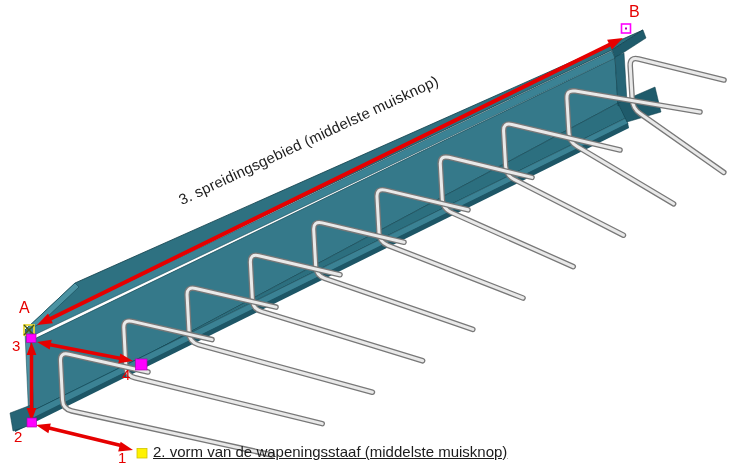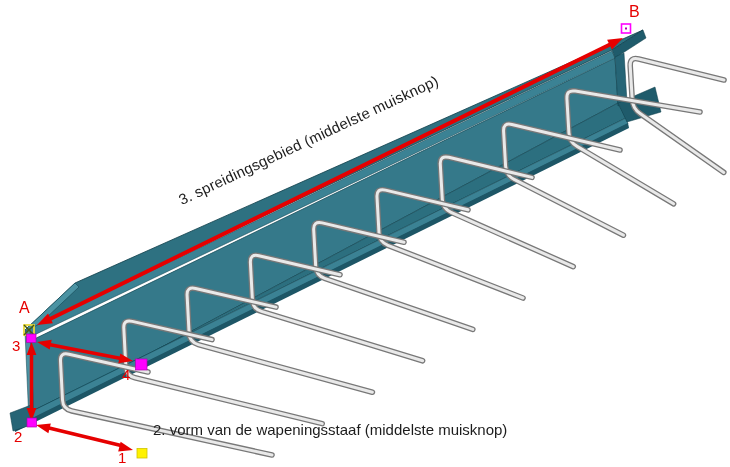--- a/index.html
+++ b/index.html
@@ -149,14 +149,14 @@
   </svg>
 
   <div class="lbl" style="left:19px;top:300px;font-size:16px;">A</div>
   <div class="lbl" style="left:629px;top:4px;font-size:16px;">B</div>
   <div class="lbl" style="left:12px;top:338px;">3</div>
   <div class="lbl" style="left:14px;top:429px;">2</div>
   <div class="lbl" style="left:118px;top:450px;">1</div>
   <div class="lbl" style="left:122px;top:367px;">4</div>
 
   <div class="cap" id="caption-spread" style="left:183px;top:192px;height:16px;">3. spreidingsgebied (middelste muisknop)</div>
-  <div class="cap" style="left:153px;top:422px;">2. vorm van de wapeningsstaaf (middelste muisknop)</div>
+  <div class="cap" style="left:153px;top:444px;text-decoration:underline;">2. vorm van de wapeningsstaaf (middelste muisknop)</div>
 </div>
 
 </body></html>

